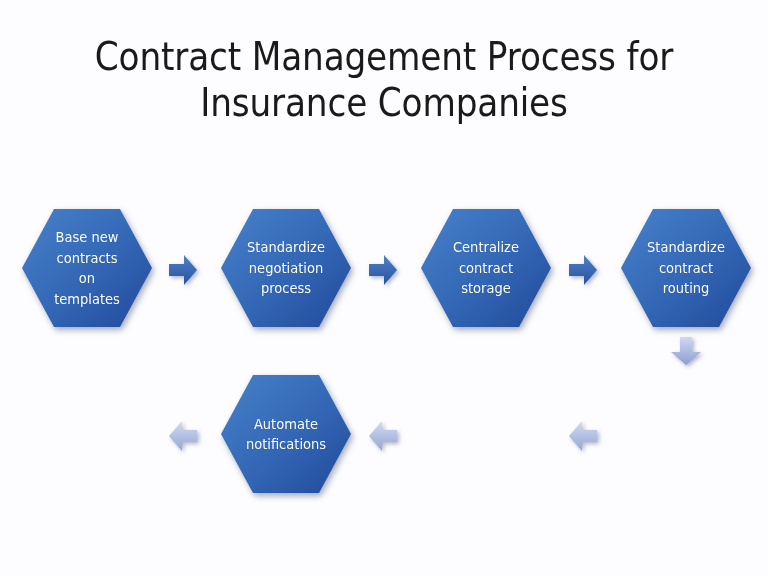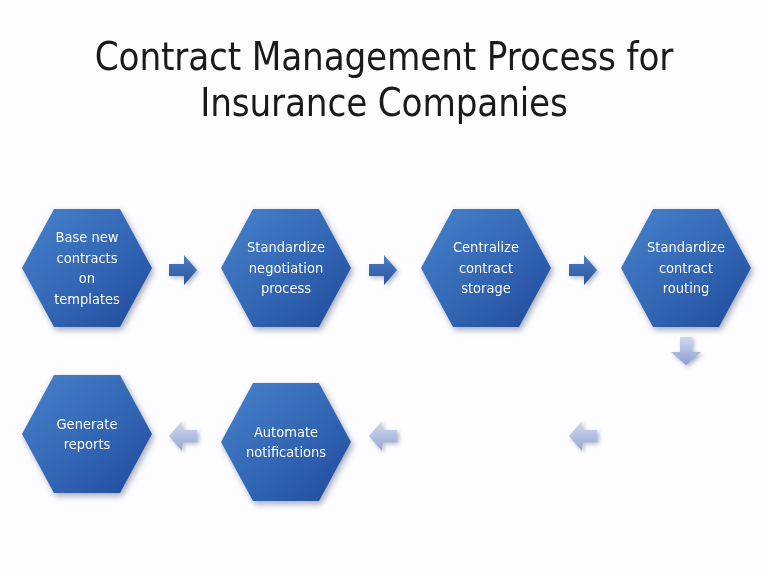--- a/index.html
+++ b/index.html
@@ -247,21 +247,21 @@
         <defs>
           <linearGradient id="ab2" x1="0" y1="0" x2="0" y2="1">
             <stop offset="0%" stop-color="#d2dbf1"></stop>
             <stop offset="100%" stop-color="#93a5d5"></stop>
           </linearGradient>
         </defs>
         <polygon points="29,11 14,11 14,2 1,17 14,32 14,23 29,23" fill="url(#ab2)"></polygon>
       </svg>
     </div>
 
-    <div class="node" style="left:220px; top:382px;">
+    <div class="node" style="left:220px; top:374px;">
       <div class="hexwrap">
         <svg class="hex" viewBox="0 0 132 120" preserveAspectRatio="none">
           <defs>
             <linearGradient id="hg7" x1="0" y1="0" x2="1" y2="1">
               <stop offset="0%" stop-color="#4781ca"></stop>
               <stop offset="55%" stop-color="#3266b4"></stop>
               <stop offset="100%" stop-color="#21499a"></stop>
             </linearGradient>
           </defs>
           <polygon points="33,1 99,1 131,60 99,119 33,119 1,60" fill="url(#hg7)"></polygon>
@@ -276,31 +276,15 @@
         <defs>
           <linearGradient id="ab3" x1="0" y1="0" x2="0" y2="1">
             <stop offset="0%" stop-color="#d2dbf1"></stop>
             <stop offset="100%" stop-color="#93a5d5"></stop>
           </linearGradient>
         </defs>
         <polygon points="29,11 14,11 14,2 1,17 14,32 14,23 29,23" fill="url(#ab3)"></polygon>
       </svg>
     </div>
 
-    <div class="node" style="left:21px; top:374px;">
-      <div class="hexwrap">
-        <svg class="hex" viewBox="0 0 132 120" preserveAspectRatio="none">
-          <defs>
-            <linearGradient id="hg8" x1="0" y1="0" x2="1" y2="1">
-              <stop offset="0%" stop-color="#4781ca"></stop>
-              <stop offset="55%" stop-color="#3266b4"></stop>
-              <stop offset="100%" stop-color="#21499a"></stop>
-            </linearGradient>
-          </defs>
-          <polygon points="33,1 99,1 131,60 99,119 33,119 1,60" fill="url(#hg8)"></polygon>
-        </svg>
-      </div>
-      <div class="label">Generate
-reports</div>
-    </div>
 
   </div>
 </div>
 
 </body></html>

